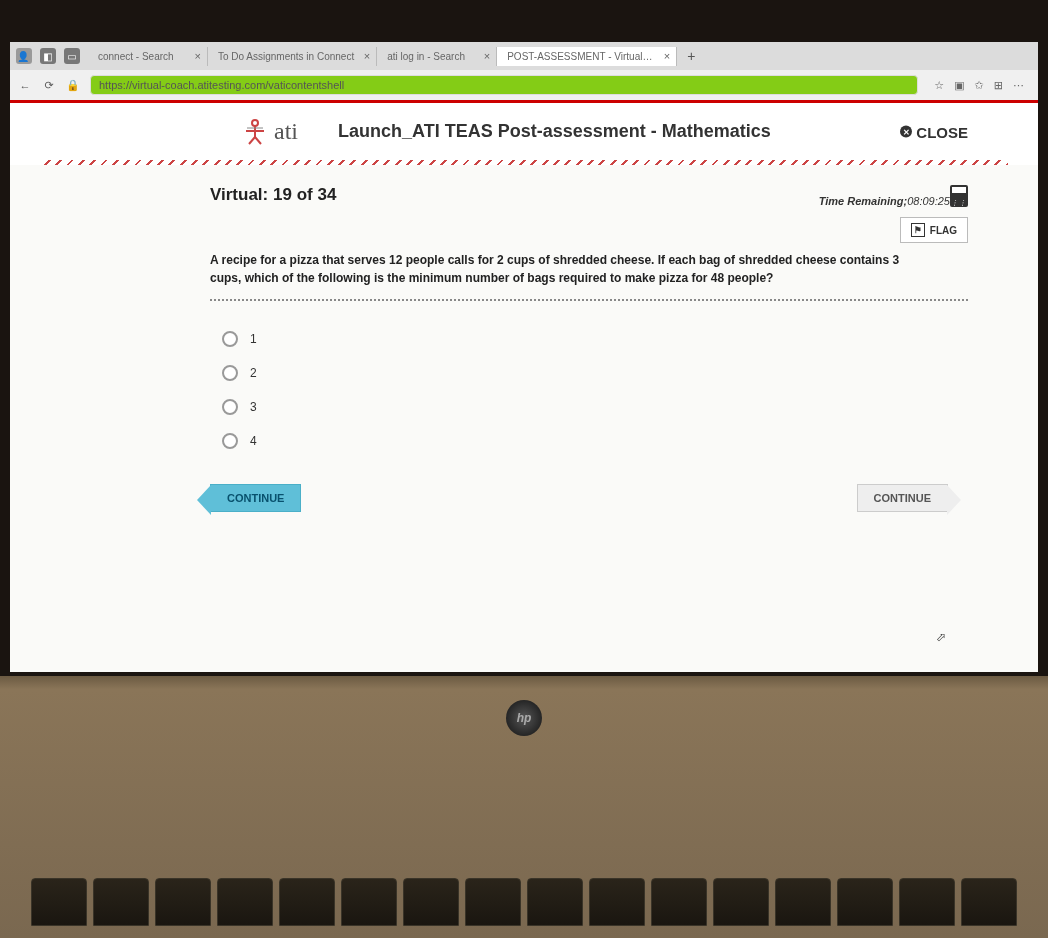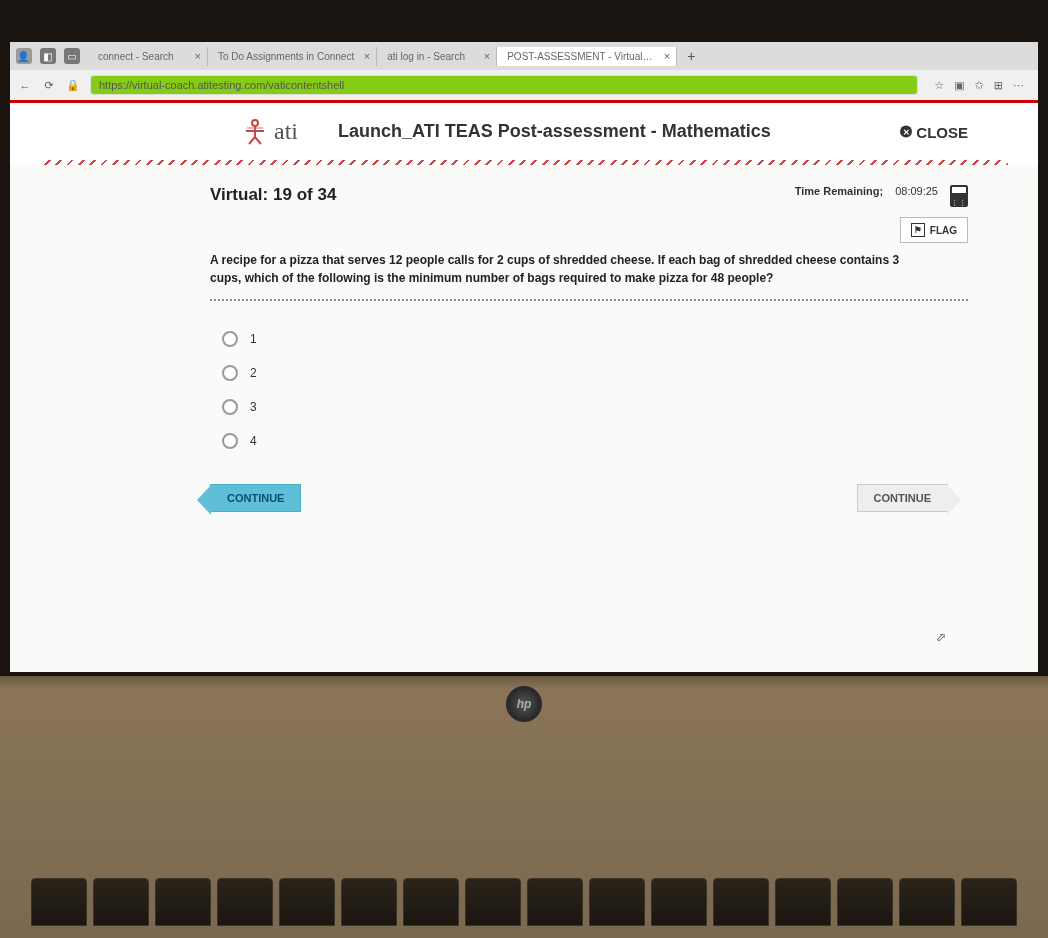--- a/index.html
+++ b/index.html
@@ -164,21 +164,21 @@
     .q-title .num { font-weight: bold; }
     .right-info {
       text-align: right;
       font-size: 11px;
       color: #333;
       display: flex;
       flex-direction: column;
       align-items: flex-end;
       gap: 10px;
     }
-    .time-row { display: flex; align-items: flex-start; gap: 12px; }
+    .time-row { display: flex; align-items: flex-end; gap: 0; font-style: italic; }
     .calc-icon {
       width: 18px;
       height: 22px;
       background: #333;
       border-radius: 2px;
       position: relative;
     }
     .calc-icon::before {
       content: "";
       position: absolute;
@@ -398,21 +398,21 @@
     .laptop-body {
       position: absolute;
       top: 676px;
       left: 0;
       right: 0;
       bottom: 0;
       background: linear-gradient(#6b5a42 0%, #8a7558 5%, #7a6850 100%);
     }
     .hp-logo {
       position: absolute;
-      top: 10px;
+      top: 24px;
       left: 50%;
       transform: translateX(-50%);
       width: 36px;
       height: 36px;
       border-radius: 50%;
       background: radial-gradient(circle,#555,#111);
       color: #aaa;
       display: flex;
       align-items: center;
       justify-content: center;

